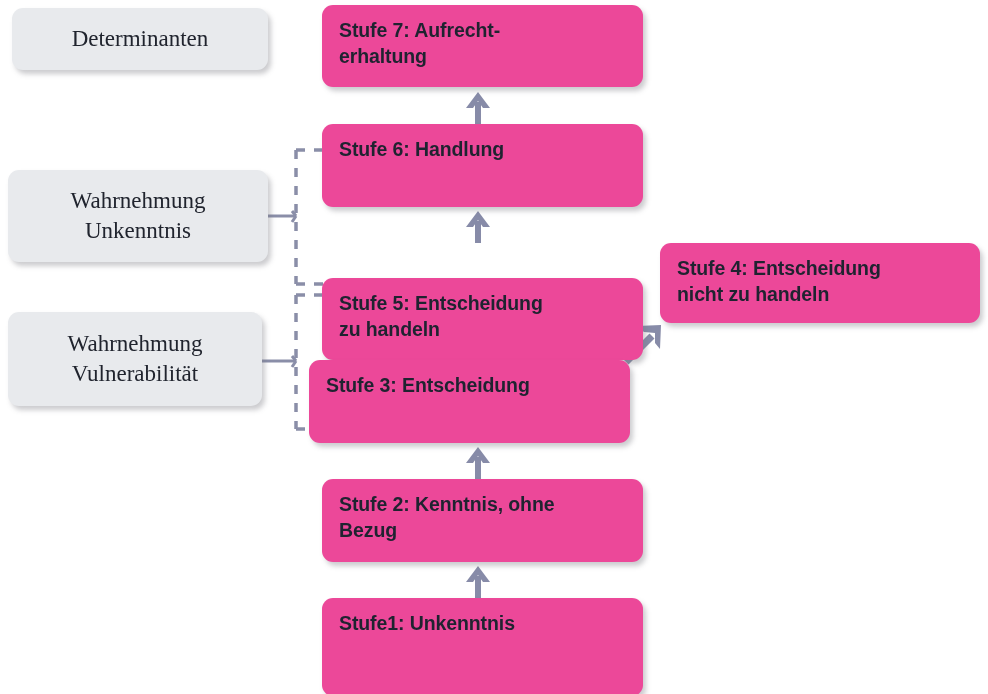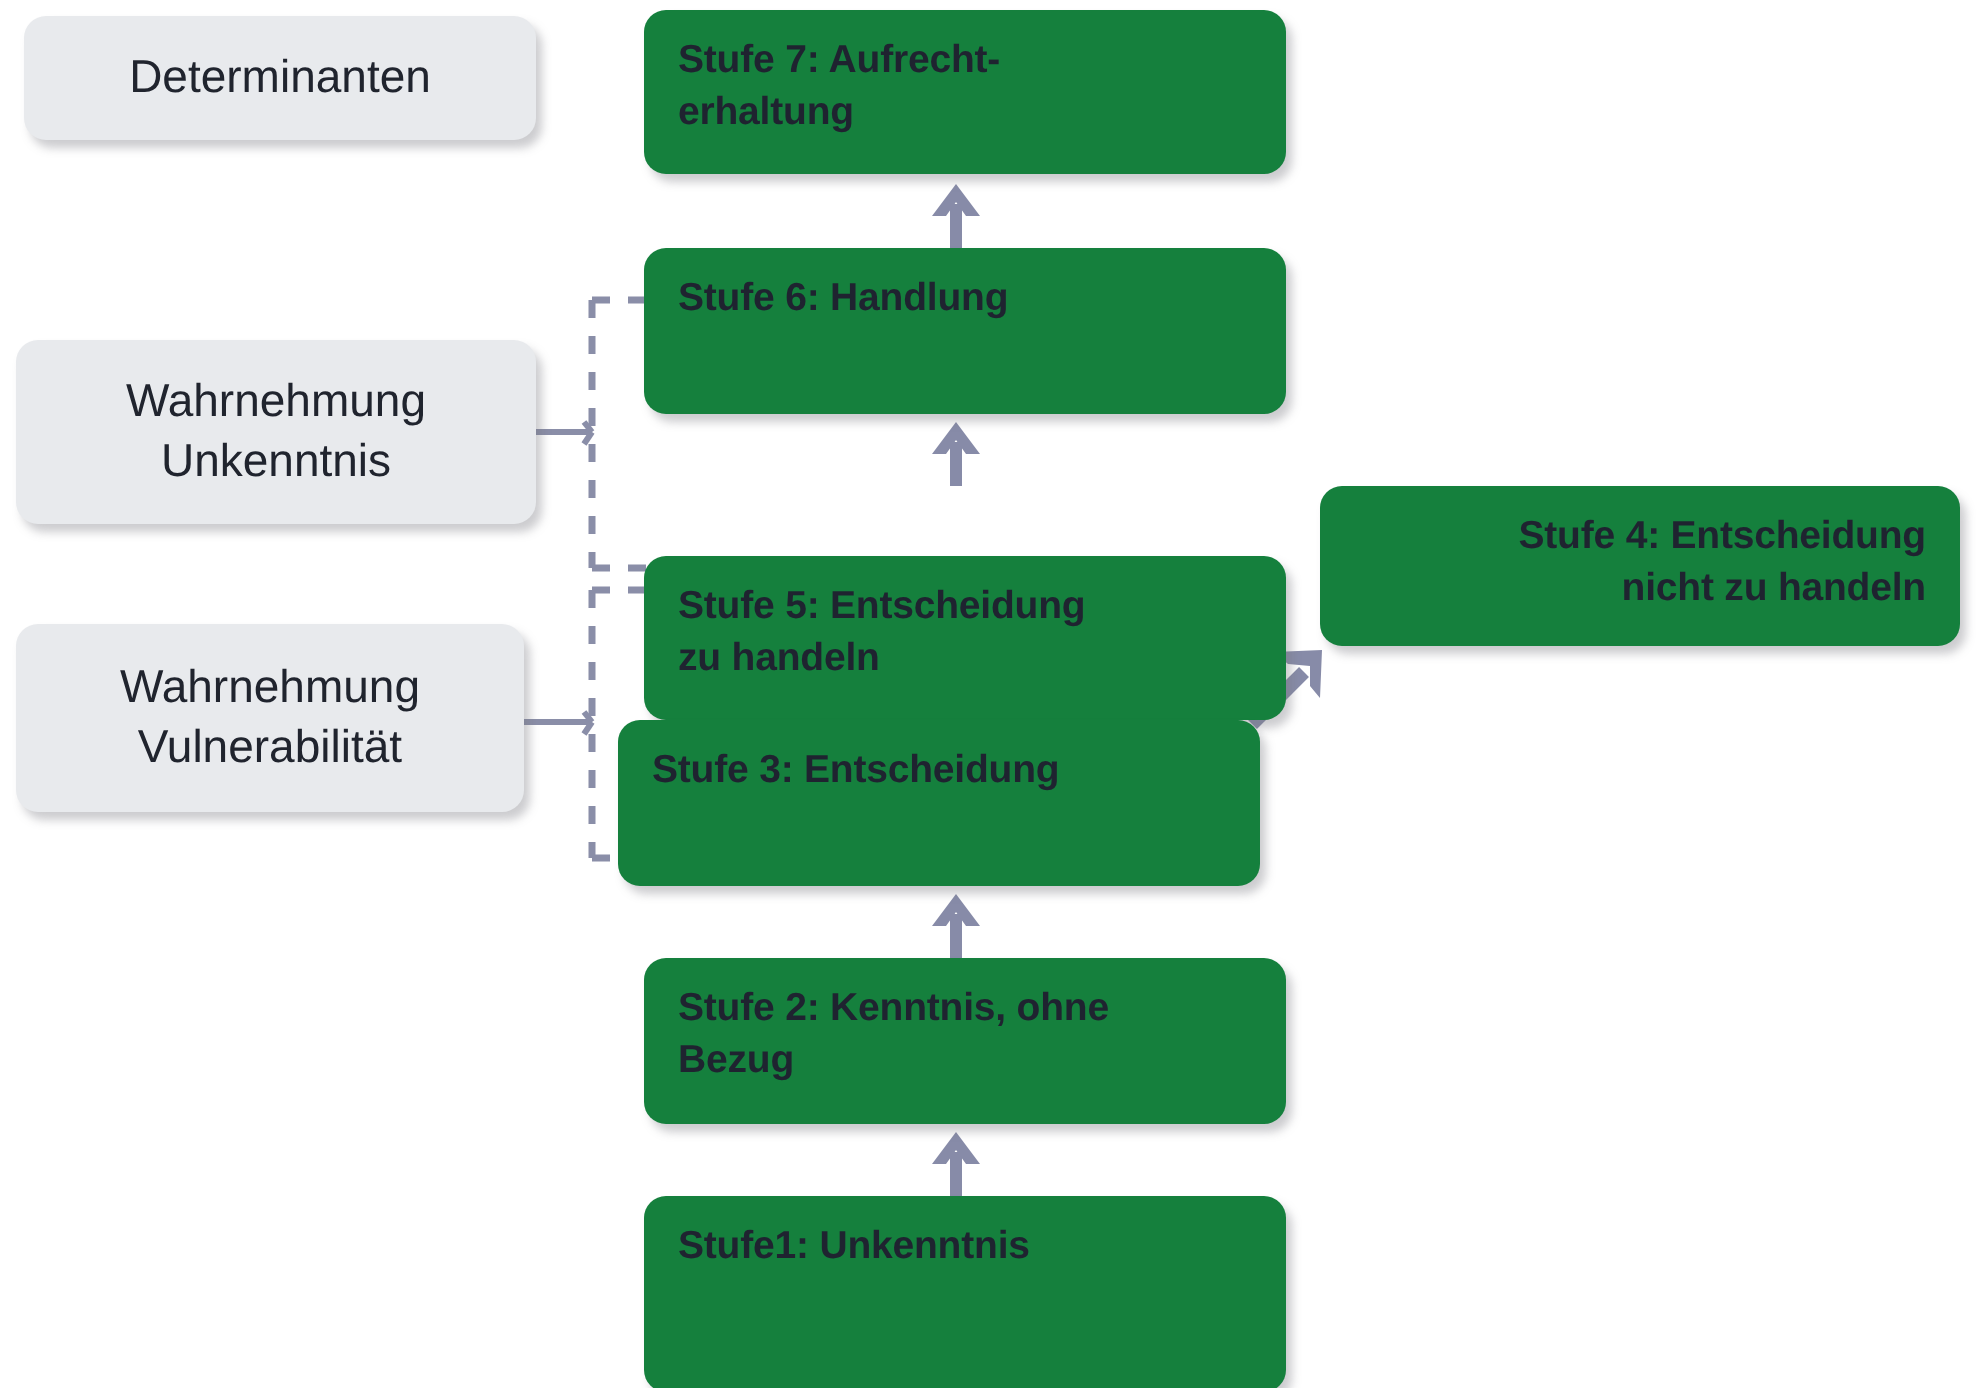--- a/index.html
+++ b/index.html
@@ -19,41 +19,41 @@
     overflow: hidden;
   }
   .box {
     position: absolute;
     box-sizing: border-box;
     border-radius: 11px;
     display: block;
     box-shadow: 3px 4px 5px rgba(120,120,128,0.38);
   }
   .box-stage {
-    background: #15803d;
+    background: #ec4899;
     color: #1f2330;
     font-weight: bold;
     font-size: 19.5px;
     line-height: 1.32;
     padding: 13px 17px 0 17px;
     letter-spacing: -0.1px;
   }
   .box-determinant {
     background: #e8eaed;
     color: #20242e;
     font-weight: normal;
     font-size: 23px;
     line-height: 1.3;
     text-align: center;
     display: flex;
     align-items: center;
     justify-content: center;
     padding: 0 10px;
   }
-  .box-determinant .lbl { display: block; }
+  .box-determinant .lbl { display: block; font-family: Liberation Serif, serif; }
 
   
   #vec {
     position: absolute;
     left: 0; top: 0;
     width: 988px;
     height: 694px;
     pointer-events: none;
   }
 </style>
@@ -138,21 +138,21 @@
 
   <div class="box box-stage" style="left:322px; top:124px; width:321px; height:83px;">
     <span>Stufe 6: Handlung</span>
   </div>
 
   <div class="box box-stage" style="left:322px; top:243px; width:321px; height:82px;margin-top:35px;">
     <span>Stufe 5: Entscheidung</span><br>
     <span>zu handeln</span>
   </div>
 
-  <div class="box box-stage" style="left:660px; top:243px; width:320px; height:80px;text-align:right;">
+  <div class="box box-stage" style="left:660px; top:243px; width:320px; height:80px;">
     <span>Stufe 4: Entscheidung</span><br>
     <span>nicht zu handeln</span>
   </div>
 
   <div class="box box-stage" style="left:309px; top:360px; width:321px; height:83px;">
     <span>Stufe 3: Entscheidung</span>
   </div>
 
   <div class="box box-stage" style="left:322px; top:479px; width:321px; height:83px;">
     <span>Stufe 2: Kenntnis, ohne</span><br>

